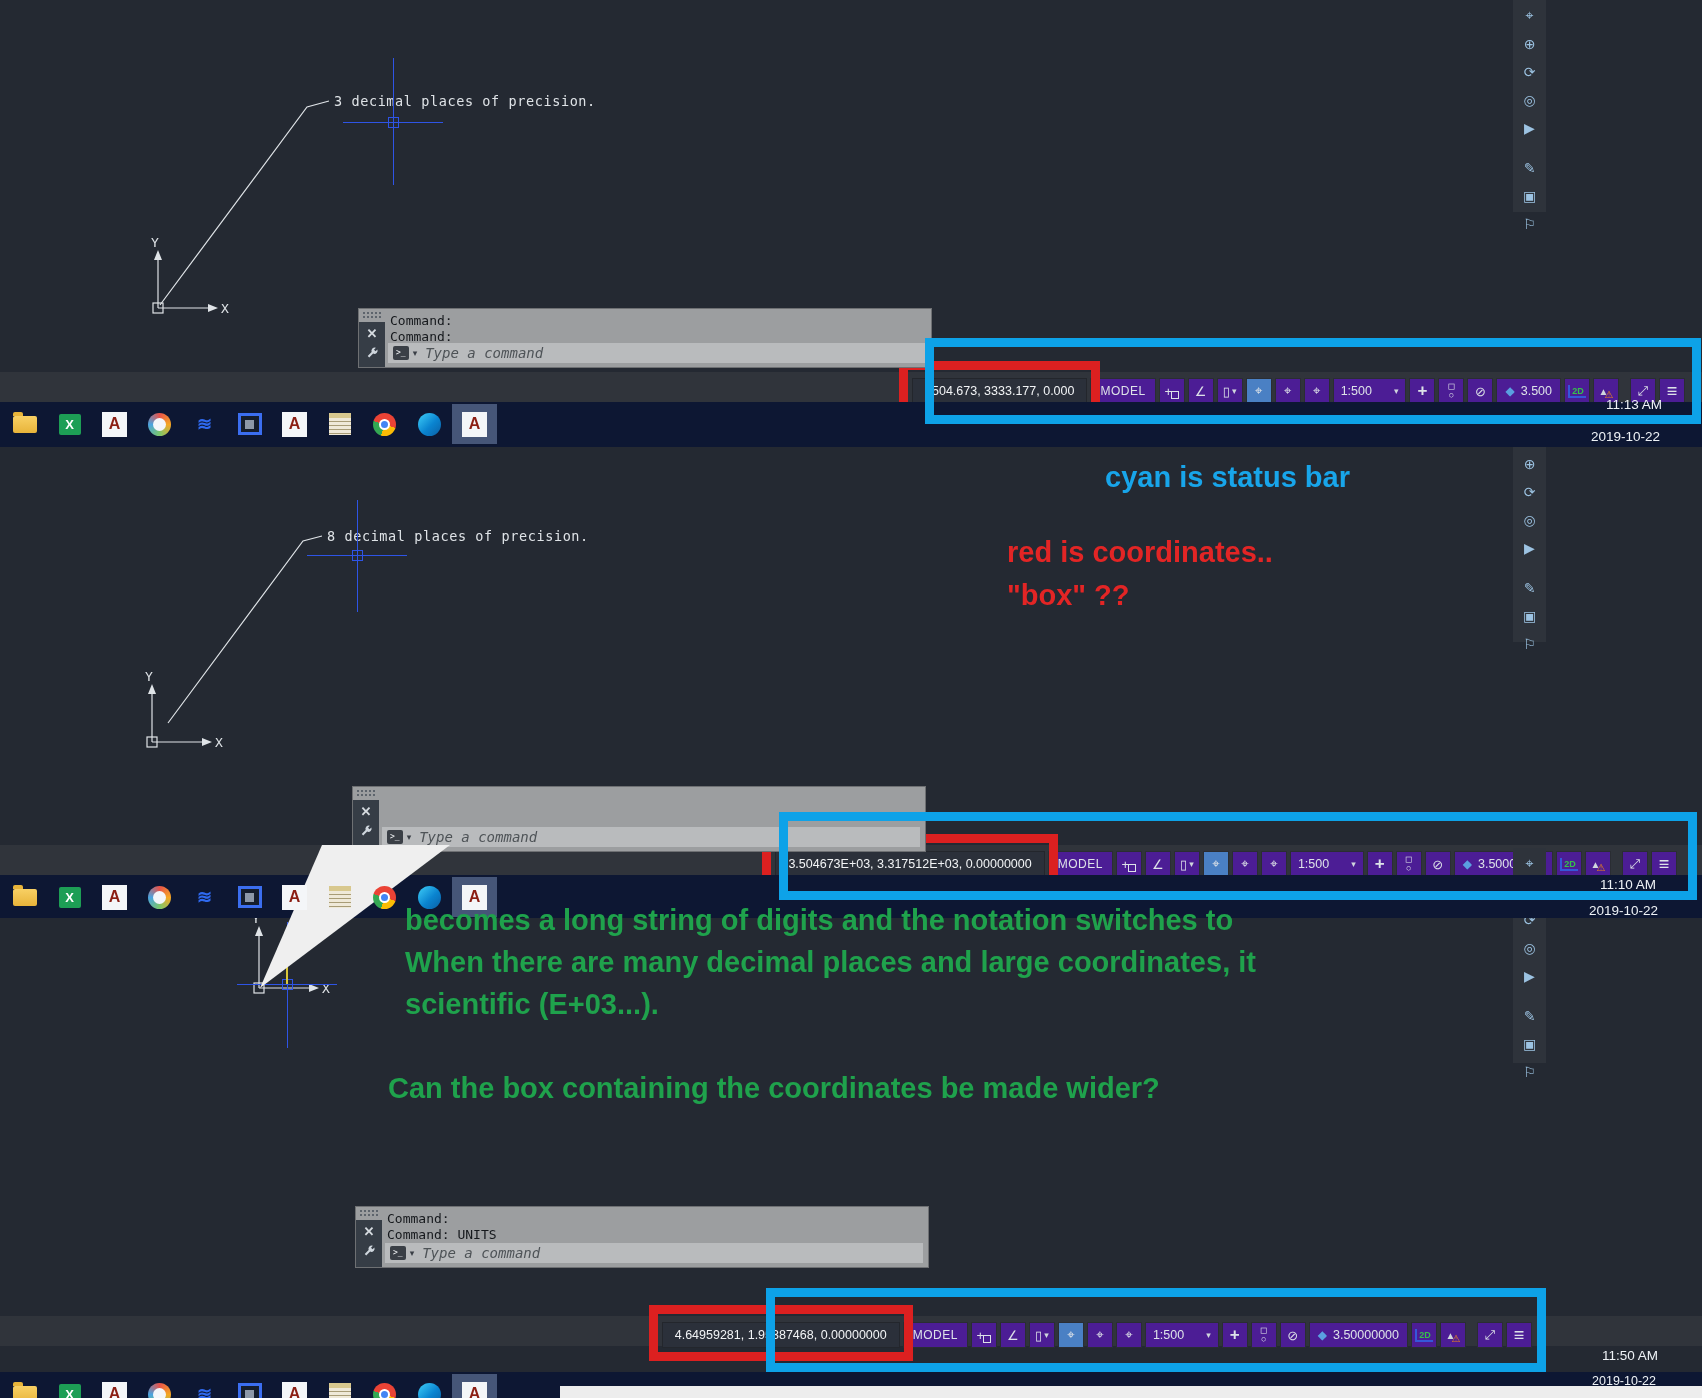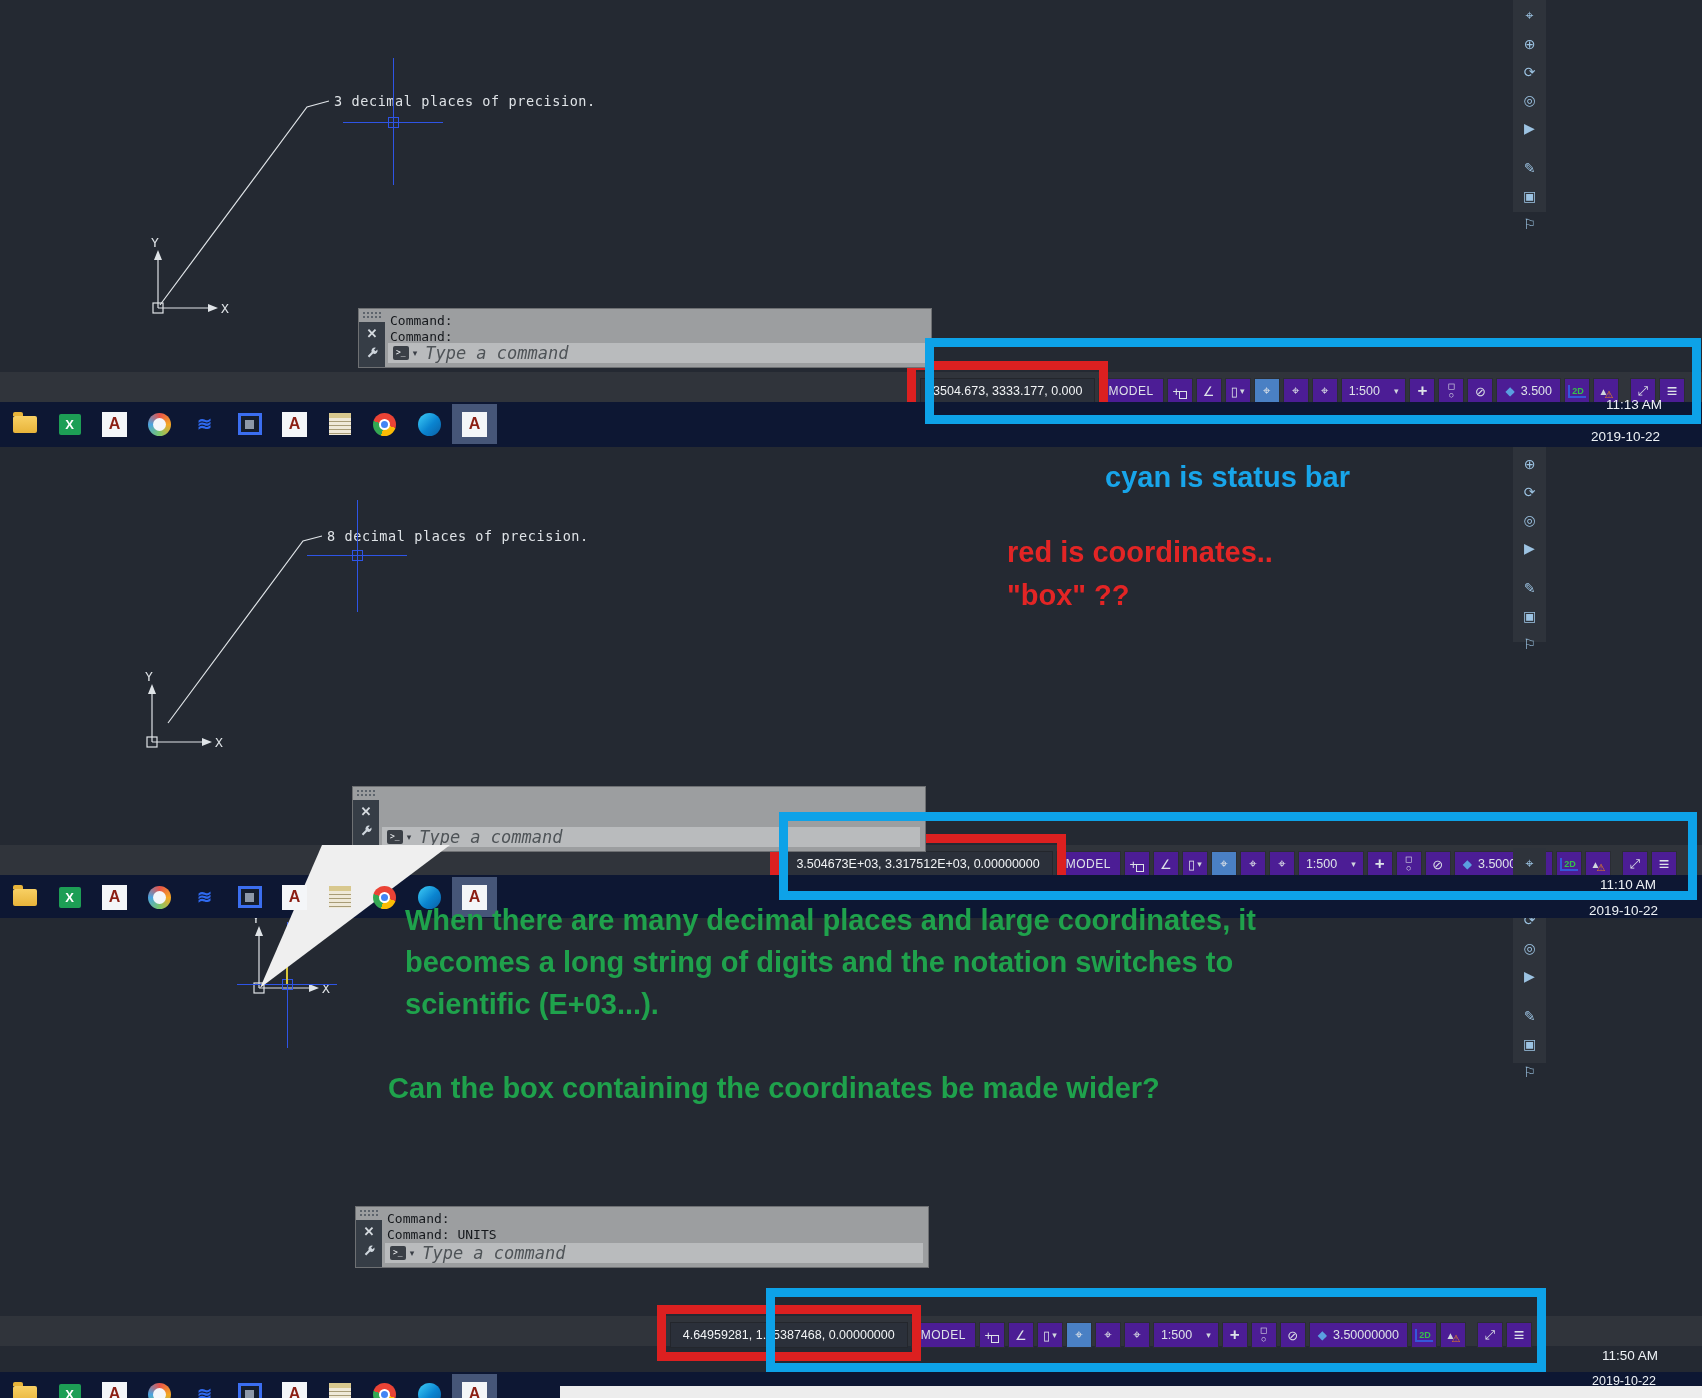--- a/index.html
+++ b/index.html
@@ -24,31 +24,31 @@
   .cmdwin .rail{position:absolute;left:0;top:13px;bottom:0;width:26px;background:#363d46;
       display:flex;flex-direction:column;align-items:center;gap:7px;padding-top:5px;box-sizing:border-box}
   .cmdwin .x{color:#d6dbe0;font-size:13px;font-weight:bold;line-height:13px}
   .clines{position:absolute;left:31px;top:4px;right:4px;font-family:"DejaVu Sans Mono",monospace;
       font-size:13px;color:#15181c;line-height:16px;white-space:nowrap;overflow:hidden}
   .cinput{position:absolute;left:29px;right:5px;bottom:4px;height:20px;background:#b9bbbd;
       display:flex;align-items:center;gap:4px;padding:0 5px;box-sizing:border-box}
   .pchip{background:#3a3f46;color:#f2f4f6;font-family:"DejaVu Sans Mono",monospace;font-size:8px;
       line-height:10px;padding:2px 3px;border-radius:2px}
   .pdd{color:#3a3f46;font-size:9px}
-  .ph{font-family:"DejaVu Sans Mono",monospace;font-style:italic;font-size:17px;color:#4e5357;margin-left:4px}
+  .ph{font-family:"DejaVu Sans Mono",monospace;font-style:italic;font-size:14px;color:#4e5357;margin-left:4px}
 
   
   .statusstrip{position:absolute;z-index:4;left:0;width:1702px;height:30px;background:#30343b}
   .statusrow{position:absolute;z-index:6;display:flex;align-items:flex-end;gap:3px;height:30px}
   .sbtn{height:26px;min-width:26px;background:#4c1d95;box-shadow:inset 0 0 0 1px #2a2d33;
       display:flex;align-items:center;justify-content:center;color:#dde2e8;font-size:13px;
       padding:0 3px;box-sizing:border-box;white-space:nowrap}
   .sbtn.model{padding:0 10px;font-size:12px;letter-spacing:.5px}
   .sbtn.hl{background:#4a80c4}
-  .sbtn.scale{padding:0 8px;gap:12px;font-size:12.5px}
+  .sbtn.scale{padding:0 8px;gap:20px;font-size:12.5px}
   .sbtn.layer{padding:0 9px;gap:6px;font-size:12.5px}
   .dd{font-size:9px;color:#cfd6dd;margin-left:2px}
   .dynsq{width:6px;height:6px;border:1px solid #dde2e8;margin-left:-1px;margin-top:8px}
   .tiny{font-size:9px;line-height:9px}
   .wsstack{display:flex;flex-direction:column;align-items:center}
   .diamond{color:#5aa0e0;font-size:12px}
   .plus{font-size:17px;font-weight:bold}
   .twodtxt{color:#35c24a;font-size:9px;font-weight:bold;border-left:2px solid #3558d8;
       border-bottom:2px solid #3558d8;padding:1px 2px 0 2px}
   .mnt{color:#cfd6dd;font-size:10px}
@@ -438,22 +438,22 @@
 </div>
 
 <div class="cyanbox" style="left:779px;top:812px;width:918px;height:88px"></div>
 
 <div class="ch-v" style="left:287px;top:922px;height:126px"></div>
 <div class="ch-h" style="left:237px;top:984px;width:100px"></div>
 <div class="pickbox" style="left:282px;top:979px"></div>
 <div class="yline" style="left:286px;top:932px;height:52px"></div>
 
 <div class="note-green" style="left:405px;top:899px">
+  <div>becomes a long string of digits and the notation switches to</div>
   <div>When there are many decimal places and large coordinates, it</div>
-  <div>becomes a long string of digits and the notation switches to</div>
   <div>scientific (E+03...).</div>
 </div>
 <div class="note-green" style="left:388px;top:1067px">Can the box containing the coordinates be made wider?</div>
 
 <div class="cmdwin" style="left:355px;top:1206px;width:574px;height:62px">
   <div class="grip"></div>
   <div class="rail">
     <span class="x">✕</span>
     <svg width="13" height="13" viewBox="0 0 12 12">
       <path d="M10.5 2.2a3 3 0 0 1-3.9 3.9L3 9.7 1.6 8.3l3.6-3.6a3 3 0 0 1 3.9-3.9L7.4 2.5l1.4 1.4z" fill="#cfd6dd"></path>

